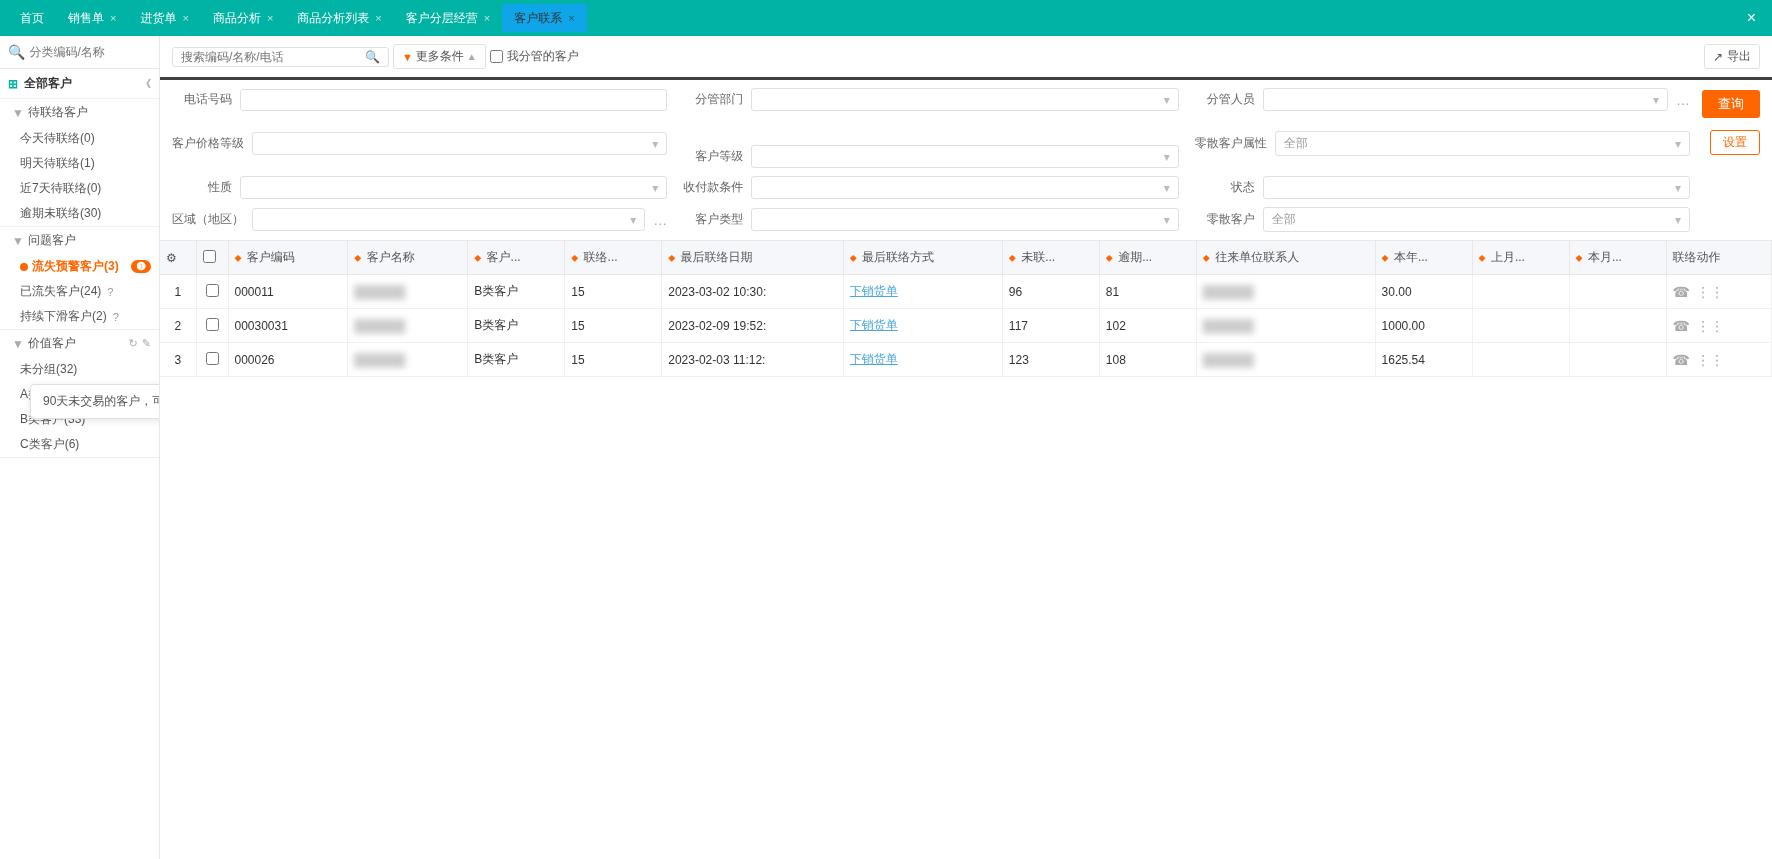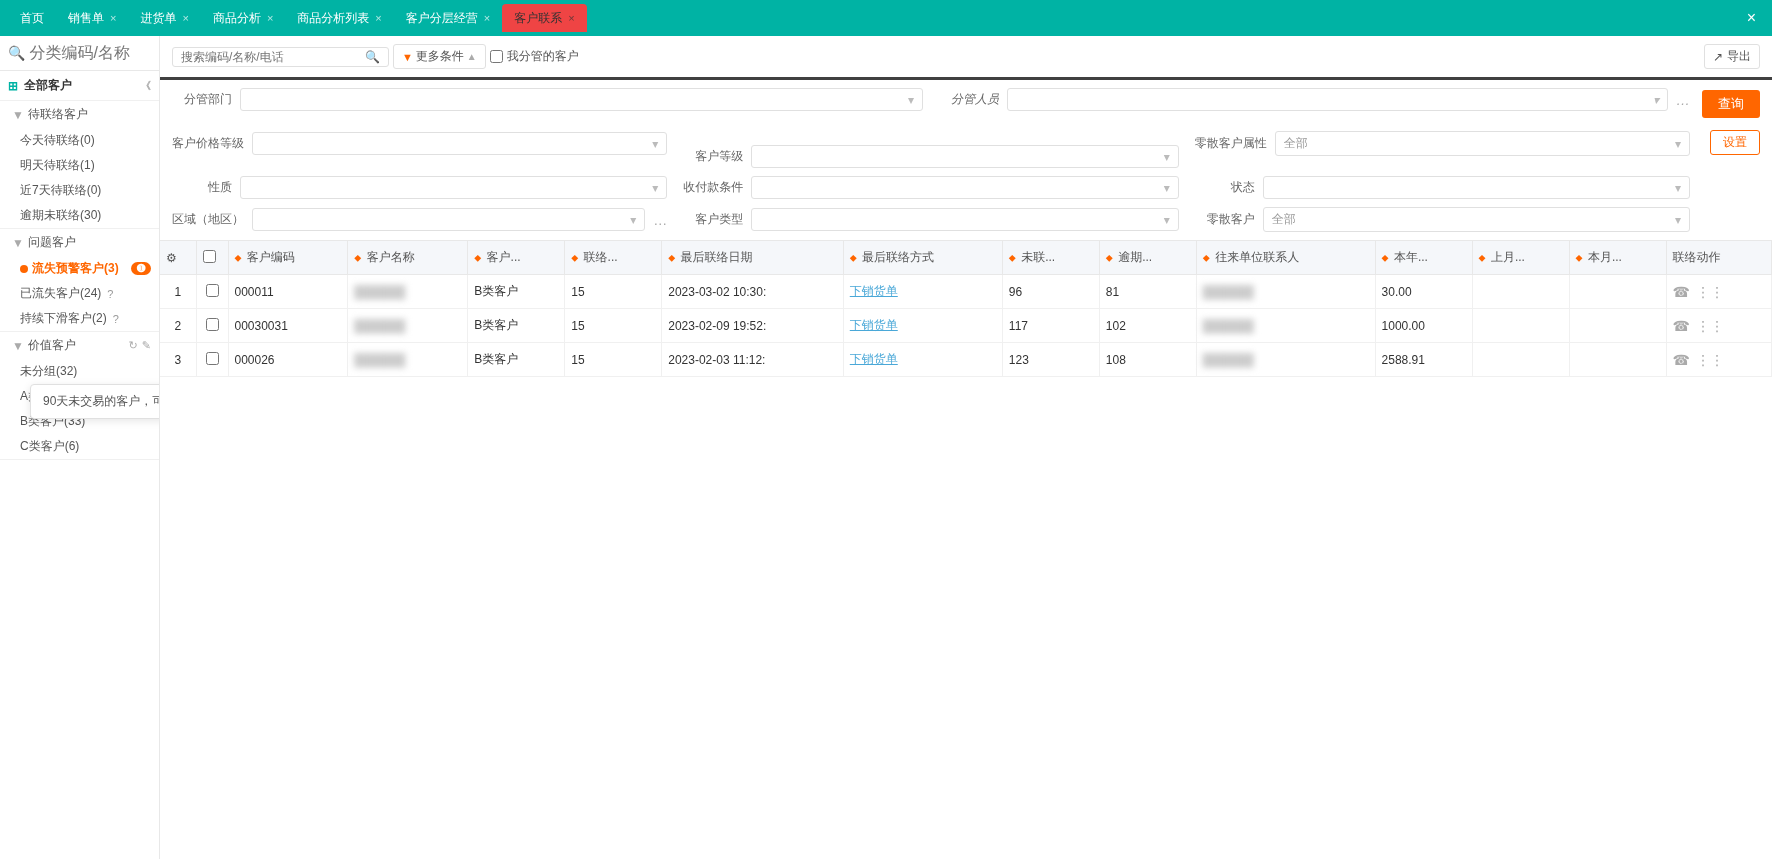--- a/index.html
+++ b/index.html
@@ -10,21 +10,21 @@
       display: flex; align-items: center;
       background: #00b3a4; height: 36px;
       padding: 0 8px;
     }
     .top-nav .nav-item {
       display: flex; align-items: center;
       color: #fff; padding: 0 12px; height: 28px;
       cursor: pointer; white-space: nowrap; font-size: 13px; justify-content: center;
     }
     .top-nav .nav-item.active {
-      background: #ef4444; color: #333; border-radius: 4px 4px 0 0;
+      background: #0ea5e9; color: #333; border-radius: 4px 4px 0 0;
     }
     .top-nav .nav-item .close-x {
       margin-left: 6px; opacity: 0.7; font-size: 11px;
     }
     .top-nav .spacer { flex: 1; }
     .top-nav .global-close {
       color: #fff; font-size: 16px; cursor: pointer; padding: 0 8px;
     }
 
     
@@ -35,21 +35,21 @@
     
     .sidebar {
       width: 160px; background: #fff; border-right: 1px solid #e8e8e8;
       overflow-y: auto; flex-shrink: 0;
     }
     .sidebar-search {
       display: flex; align-items: center;
       padding: 8px; border-bottom: 1px solid #e8e8e8;
     }
     .sidebar-search input {
-      border: none; outline: none; flex: 1; font-size: 16px; color: #000000;
+      border: none; outline: none; flex: 1; font-size: 12px; color: #000000;
     }
     .sidebar-search .search-icon { color: #ccc; margin-right: 4px; font-size: 14px; }
 
     .sidebar-section-title {
       display: flex; align-items: center;
       padding: 6px 8px; font-weight: bold; color: #333; font-size: 13px;
       border-bottom: 1px solid #f0f0f0;
       cursor: pointer;
     }
     .sidebar-section-title .grid-icon { margin-right: 6px; color: #00b3a4; }
@@ -329,27 +329,31 @@
         <span>导出</span>
       </div>
     </div>
 
     <div class="advanced-filter">
 
       <div style="display:flex; gap:12px; align-items:flex-start;">
         <div style="flex:1;">
           <div class="filter-row">
             <div class="filter-field" style="flex:1;">
+              <label>电话号码</label>
+              <input type="text" style="flex: 1 1 0%; border: 1px solid rgb(224, 224, 224); border-radius: 3px; padding: 3px 8px; outline: none;">
+            </div>
+            <div class="filter-field" style="flex:1;">
               <label>分管部门</label>
               <div class="select-box">
                 <span style="color:#999;font-size:11px;">　</span>
                 <span class="arrow">▾</span>
               </div>
             </div>
-            <div class="filter-field" style="flex:1;font-style:italic;">
+            <div class="filter-field" style="flex:1;">
               <label>分管人员</label>
               <div class="select-box">
                 <span style="color:#999;font-size:11px;">　</span>
                 <span class="arrow">▾</span>
               </div>
               <span class="extra-btn">…</span>
             </div>
           </div>
           <div class="filter-row">
             <div class="filter-field" style="flex:1;">
@@ -543,21 +547,21 @@
     <td style="text-align:center;"><input type="checkbox" style=""></td>
     <td>000026</td>
     <td><span style="filter:blur(3px);color:#ccc;">██████</span></td>
     <td>B类客户</td>
     <td>15</td>
     <td>2023-02-03 11:12:</td>
     <td><span class="link-text">下销货单</span></td>
     <td>123</td>
     <td>108</td>
     <td><span style="filter:blur(3px);color:#ccc;">██████</span></td>
-    <td>2588.91</td>
+    <td>1625.54</td>
     <td></td>
     <td></td>
     <td>
       <div class="actions-cell">
         <span class="action-icon">☎</span>
         <span class="action-icon">⋮⋮</span>
       </div>
     </td>
   </tr>
           </tbody>

